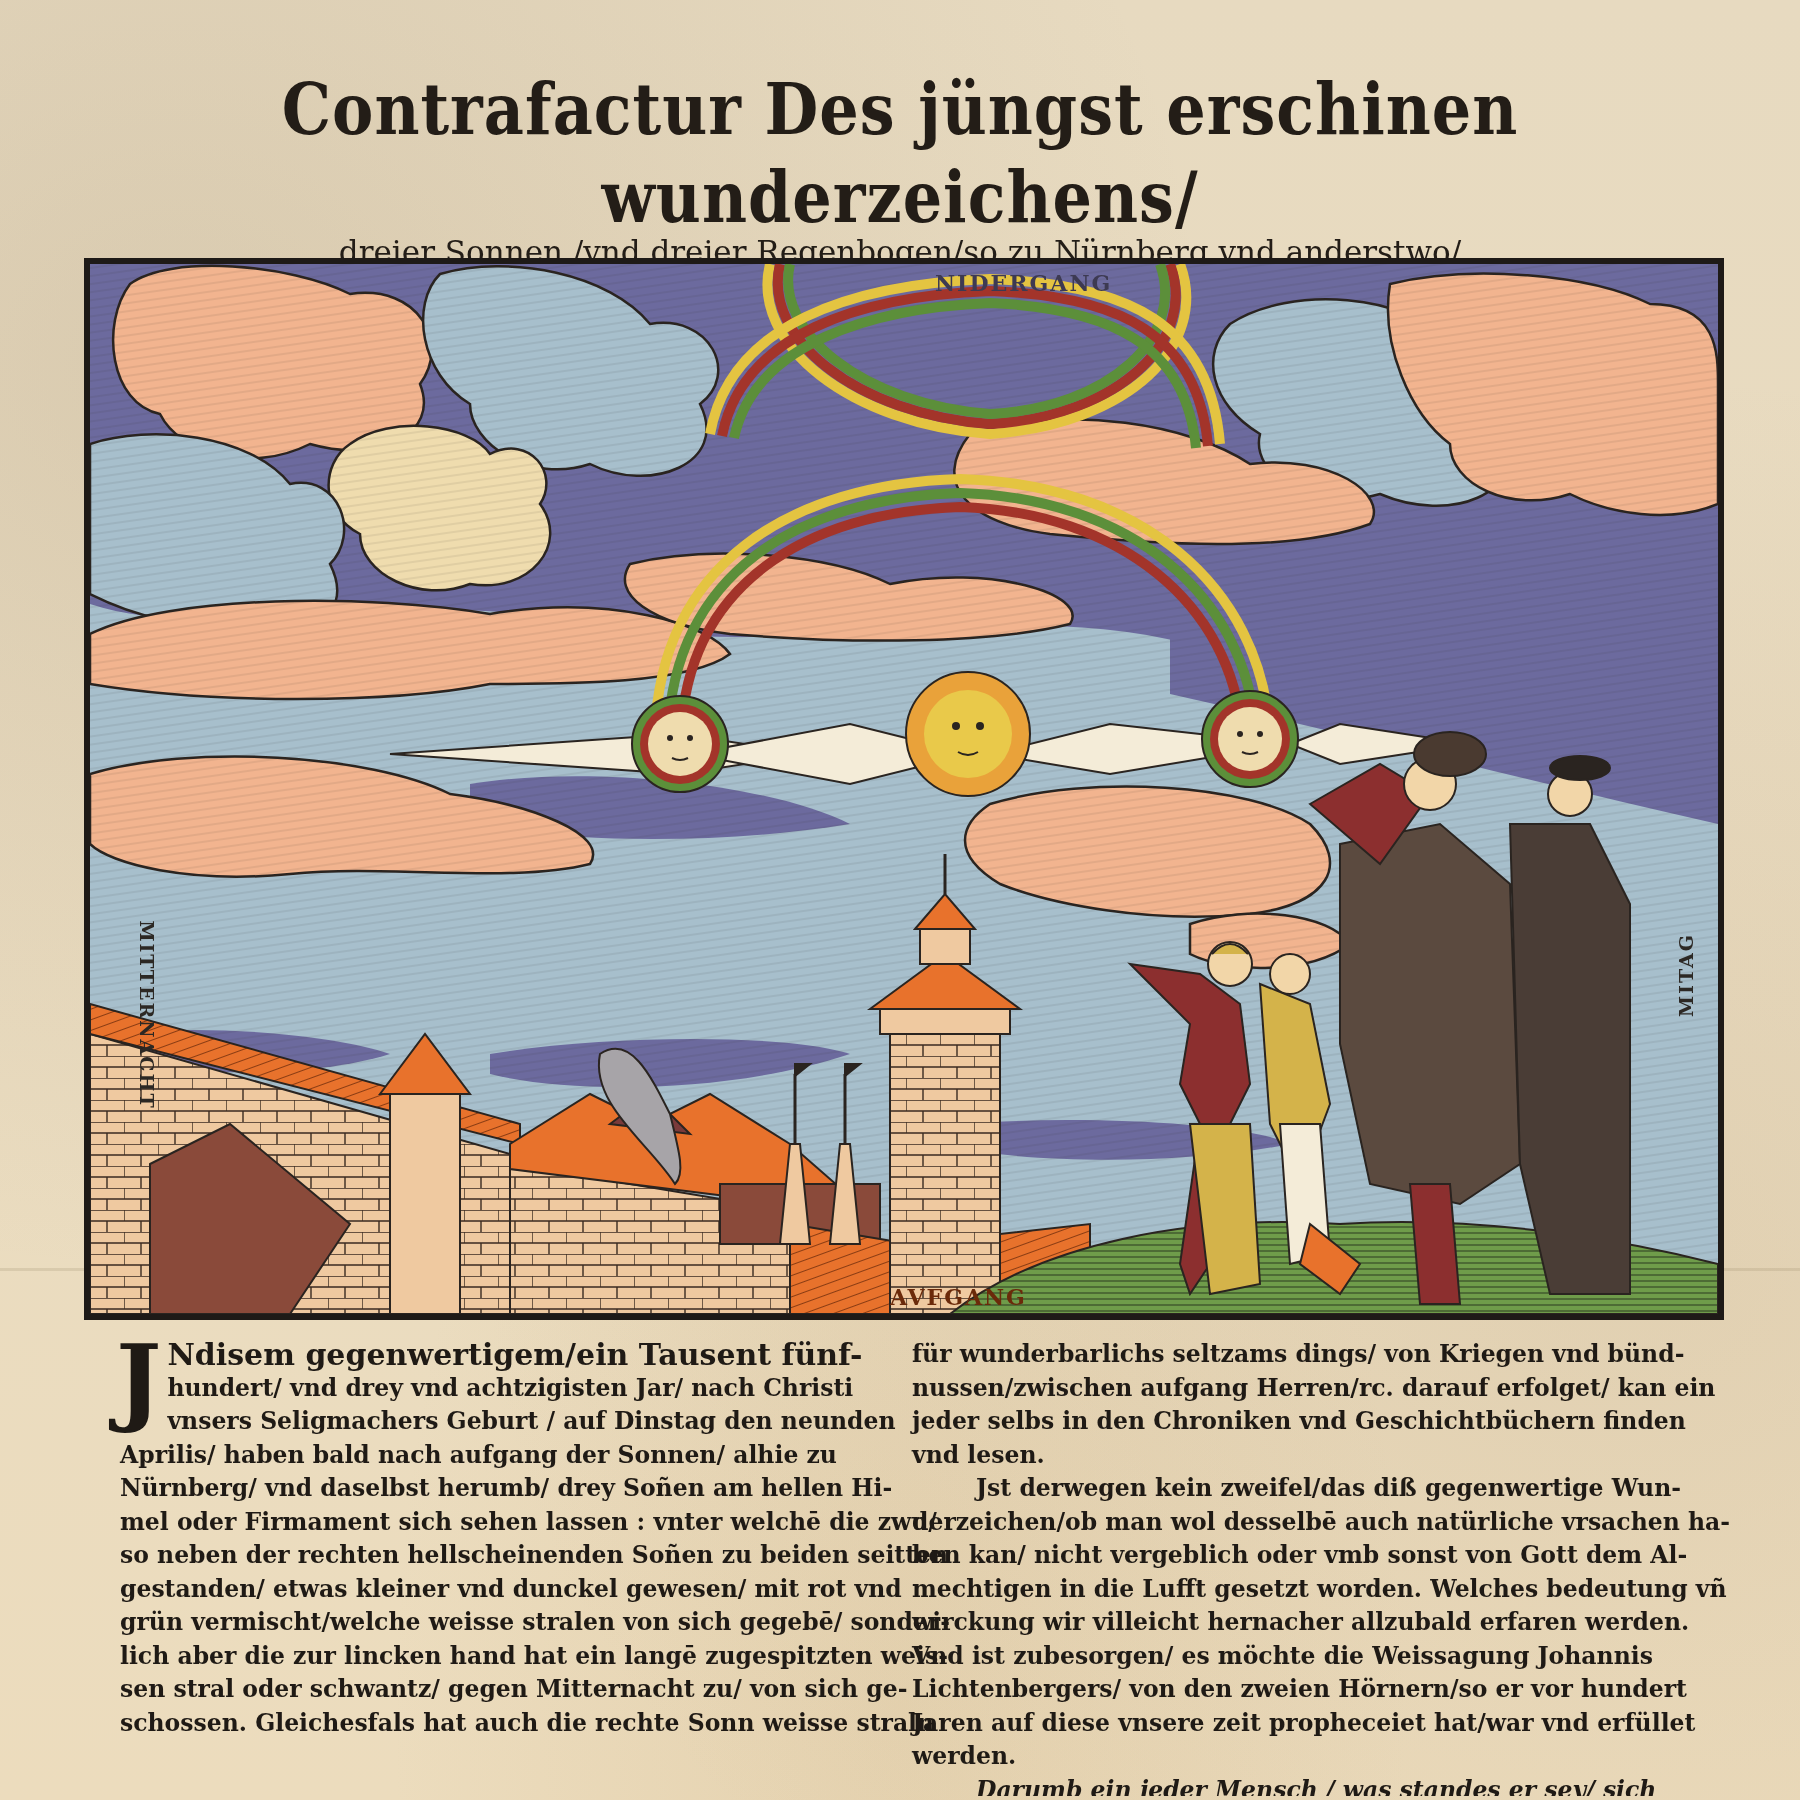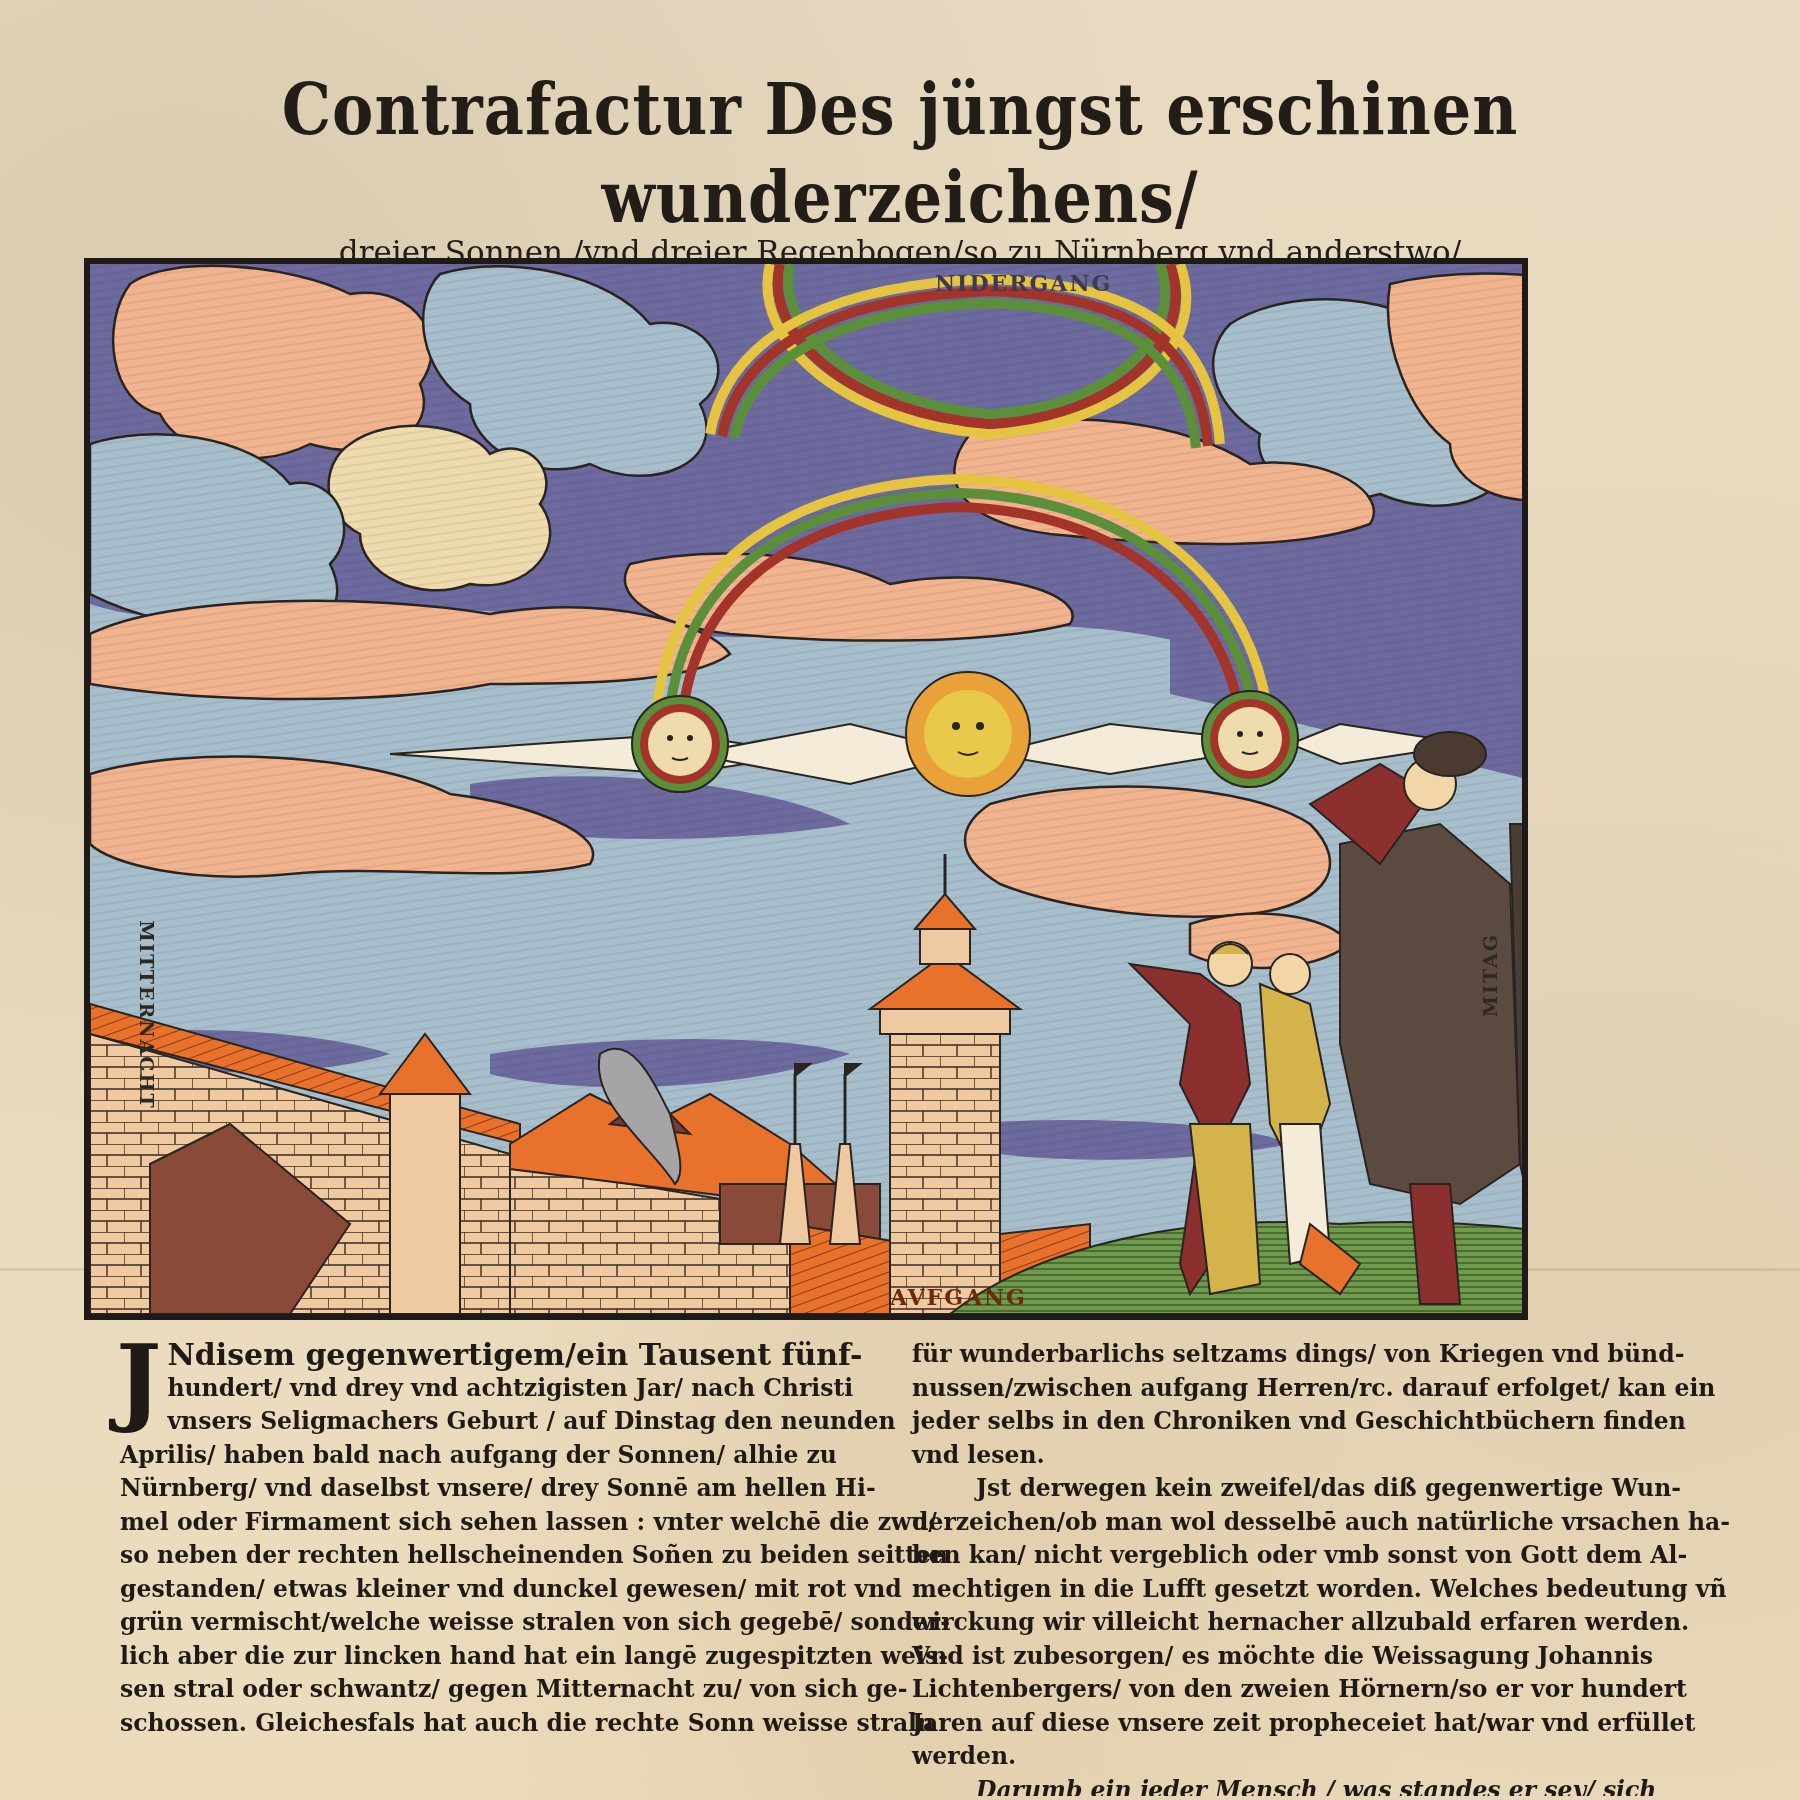--- a/index.html
+++ b/index.html
@@ -11,21 +11,21 @@
       radial-gradient(ellipse at 90% 70%, rgba(170,140,100,.15), transparent 50%),
       radial-gradient(ellipse at 50% 95%, rgba(200,170,120,.2), transparent 40%),
       linear-gradient(#e7dac0,#eadcc0 60%,#ecdcbd);}
   .fold{position:absolute;left:0;right:0;top:1268px;height:3px;background:rgba(140,120,90,.18);}
   .title-block{position:absolute;left:0;right:0;top:78px;text-align:center;}
   .t1{font-family:"DejaVu Serif",serif;font-weight:bold;font-size:62px;letter-spacing:1px;
       line-height:76px;transform:scaleY(1.15);}
   .t2{font-family:"DejaVu Serif",serif;font-weight:normal;font-size:31px;line-height:40px;margin-top:2px;}
   .t3{font-family:"DejaVu Serif",serif;font-weight:bold;font-size:25px;line-height:34px;}
 
-  .woodcut{position:absolute;left:84px;top:258px;width:1444px;height:1062px;
+  .woodcut{position:absolute;left:84px;top:258px;width:1640px;height:1062px;
     border:6px solid #1e1a17;background:#f97316;overflow:hidden;box-sizing:border-box;}
   .woodcut svg{position:absolute;left:0;top:0;}
   .lbl{position:absolute;font-family:"DejaVu Serif",serif;font-weight:bold;color:#3a3550;letter-spacing:2px;}
   .lbl-top{top:6px;left:845px;font-size:22px;color:#3d3a52;}
   .lbl-left{left:-38px;top:740px;font-size:19px;transform:rotate(90deg);transform-origin:center;color:#2c2824;}
   .lbl-right{right:-10px;top:700px;font-size:19px;transform:rotate(-90deg);color:#2c2824;}
   .lbl-bottom{left:800px;bottom:4px;font-size:22px;color:#6b2a0a;}
 
   .col{position:absolute;top:1338px;width:775px;font-family:"DejaVu Serif",serif;font-weight:bold;
        font-size:23.5px;line-height:33.5px;color:#1f1a15;}
@@ -195,21 +195,21 @@
   <span class="lbl lbl-right">MITAG</span>
   <span class="lbl lbl-bottom">AVFGANG</span>
 </div>
 
 <div class="col col-left">
   <span class="dropcap">J</span>
   <p class="first-line">Ndisem gegenwertigem/ein Tausent fünf-</p>
   <p>hundert/ vnd drey vnd achtzigisten Jar/ nach Christi</p>
   <p>vnsers Seligmachers Geburt / auf Dinstag den neunden</p>
   <p>Aprilis/ haben bald nach aufgang der Sonnen/ alhie zu</p>
-  <p>Nürnberg/ vnd daselbst vnsere/ drey Sonnē am hellen Hi-</p>
+  <p>Nürnberg/ vnd daselbst herumb/ drey Soñen am hellen Hi-</p>
   <p>mel oder Firmament sich sehen lassen : vnter welchē die zwu/</p>
   <p>so neben der rechten hellscheinenden Soñen zu beiden seitten</p>
   <p>gestanden/ etwas kleiner vnd dunckel gewesen/ mit rot vnd</p>
   <p>grün vermischt/welche weisse stralen von sich gegebē/ sonder-</p>
   <p>lich aber die zur lincken hand hat ein langē zugespitzten weis-</p>
   <p>sen stral oder schwantz/ gegen Mitternacht zu/ von sich ge-</p>
   <p>schossen. Gleichesfals hat auch die rechte Sonn weisse straln</p>
 </div>
 
 <div class="col col-right">

